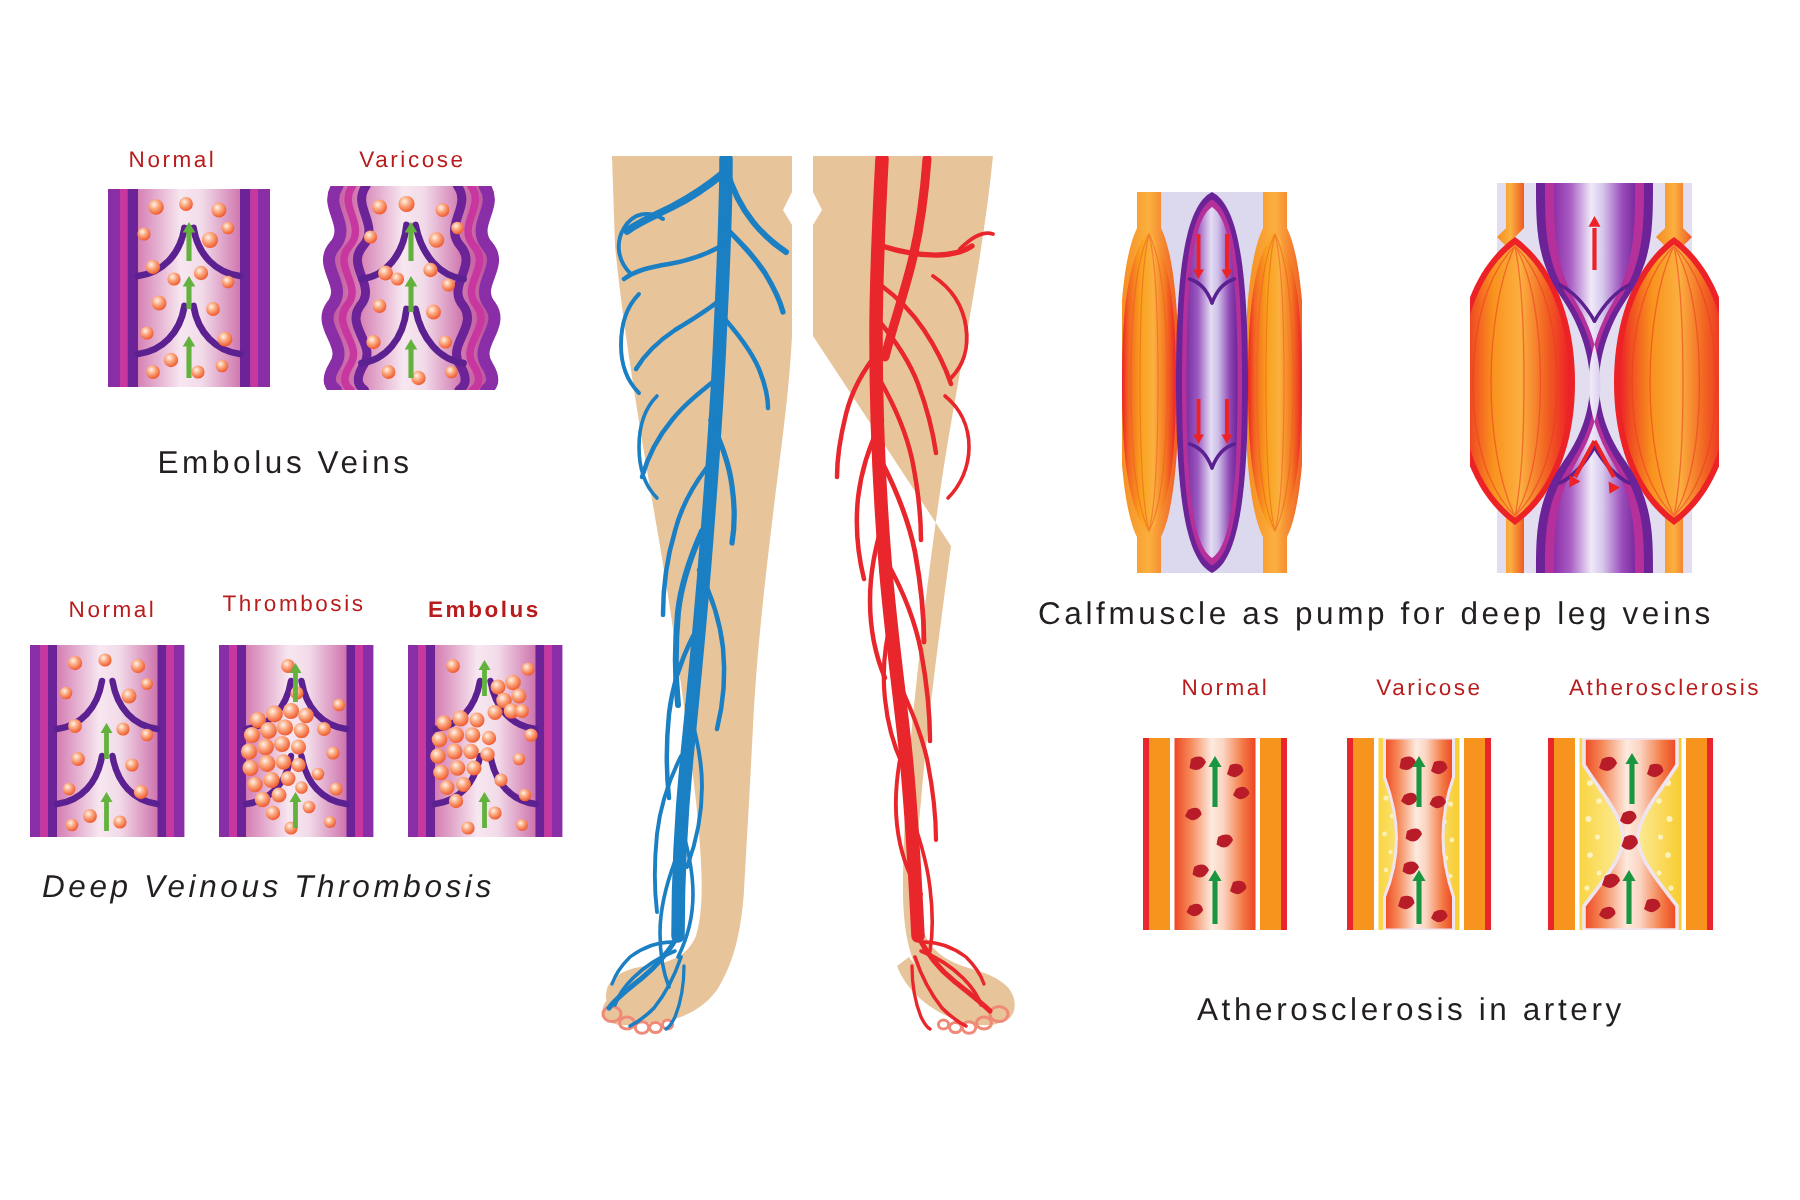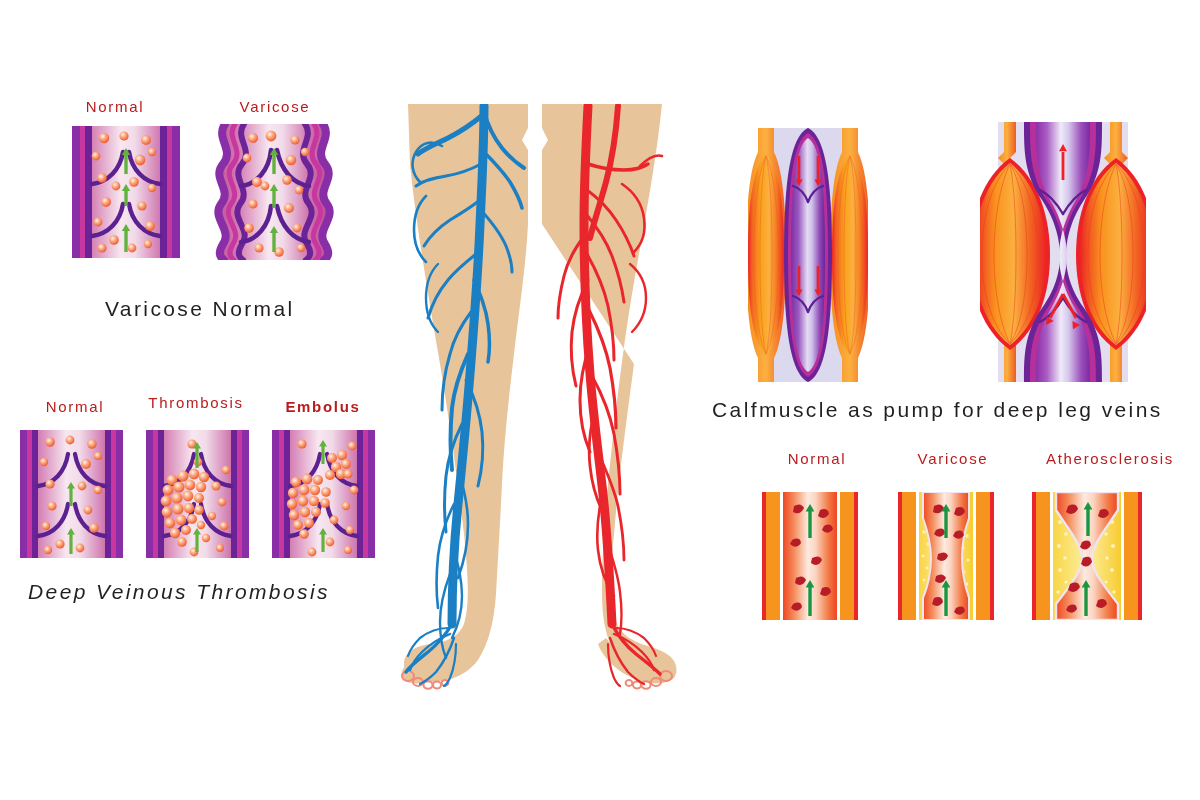--- a/index.html
+++ b/index.html
@@ -208,21 +208,21 @@
       <g stroke="#63b23d" stroke-width="3.4" fill="#63b23d">
         <path d="M61,50 L61,28"></path>
           <path d="M61,24 l-4.2,7 h8.4 z" stroke="none"></path>
         <path d="M61,84 L61,64"></path>
           <path d="M61,60 l-4.2,7 h8.4 z" stroke="none"></path>
         <path d="M61,128 L61,106"></path>
           <path d="M61,102 l-4.2,7 h8.4 z" stroke="none"></path>
       </g>
     </svg>
 
-    <div class="caption" style="left:105px; top:297px;">Varicose  Normal</div>
+    <div class="caption" style="left:105px; top:297px;">Embolus  Veins</div>
   </div>
 
   <div class="panel" style="left:0px; top:380px; width:390px; height:260px;">
 
     <div class="sublabel" style="left:20px; top:18px; width:110px;">Normal</div>
     <div class="sublabel" style="left:136px; top:14px; width:120px;">Thrombosis</div>
     <div class="sublabel" style="left:268px; top:18px; width:110px;font-weight:bold;">Embolus</div>
 
     <svg class="vessel-svg panel" style="left:20px; top:50px;" width="103" height="128" viewBox="0 0 103 128">
       <rect x="0" y="0" width="103" height="128" fill="url(#lumenGrad)"></rect>
@@ -594,21 +594,21 @@
       <g stroke="#ec2227" stroke-width="2.8" fill="#ec2227">
         <path d="M83,58 L83,30"></path>
           <path d="M83,22 l-4,7.2 h8 z" stroke="none"></path>
         <path d="M83,172 L70,196"></path>
           <path d="M66,203 l0.6,-8.2 7,4.2 z" stroke="none"></path>
         <path d="M83,172 L96,196"></path>
           <path d="M100,203 l-7.6,-4 0.6,8.2 z" stroke="none"></path>
       </g>
     </svg>
 
-    <div class="caption" style="left:2px; top:298px;margin-left:20px;">Calfmuscle as pump for  deep leg veins</div>
+    <div class="caption" style="left:2px; top:298px;">Calfmuscle as pump for  deep leg veins</div>
   </div>
 
   <div class="panel" style="left:740px; top:440px; width:460px; height:260px;">
 
     <div class="sublabel" style="left:22px; top:10px; width:110px;">Normal</div>
     <div class="sublabel" style="left:158px; top:10px; width:110px;">Varicose</div>
     <div class="sublabel" style="left:280px; top:10px; width:180px;">Atherosclerosis</div>
 
     <svg class="vessel-svg panel" style="left:22px; top:52px;" width="96" height="128" viewBox="0 0 96 128">
       <g>
@@ -722,15 +722,16 @@
         <path d="M36,114 q8,-4 9,3 q-5,7 -11,1 z"></path>
       </g>
       <g stroke="#1a9641" stroke-width="3.4" fill="#1a9641">
         <path d="M56,44 L56,16"></path>
           <path d="M56,10 l-4.4,7.4 h8.8 z" stroke="none"></path>
         <path d="M54,124 L54,94"></path>
           <path d="M54,88 l-4.4,7.4 h8.8 z" stroke="none"></path>
       </g>
     </svg>
 
+    <div class="caption" style="left:58px; top:222px;">Atherosclerosis  in artery</div>
   </div>
 
 </div>
 
 </body></html>

